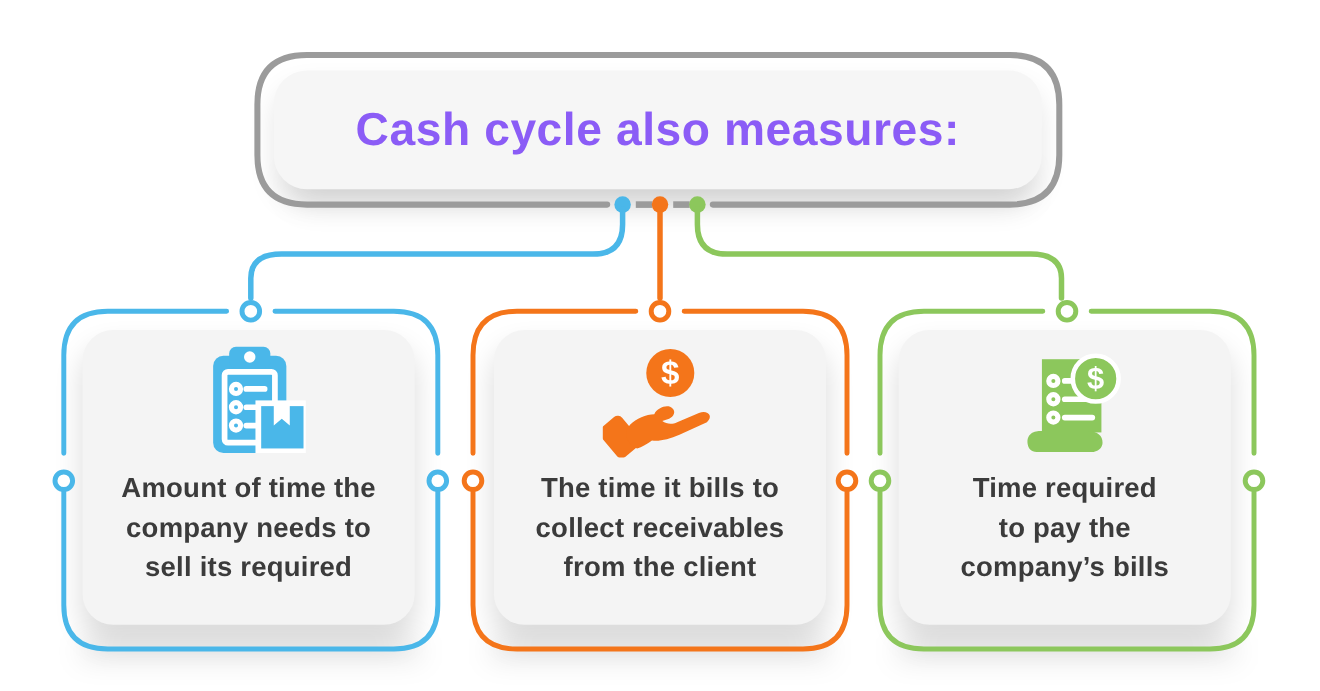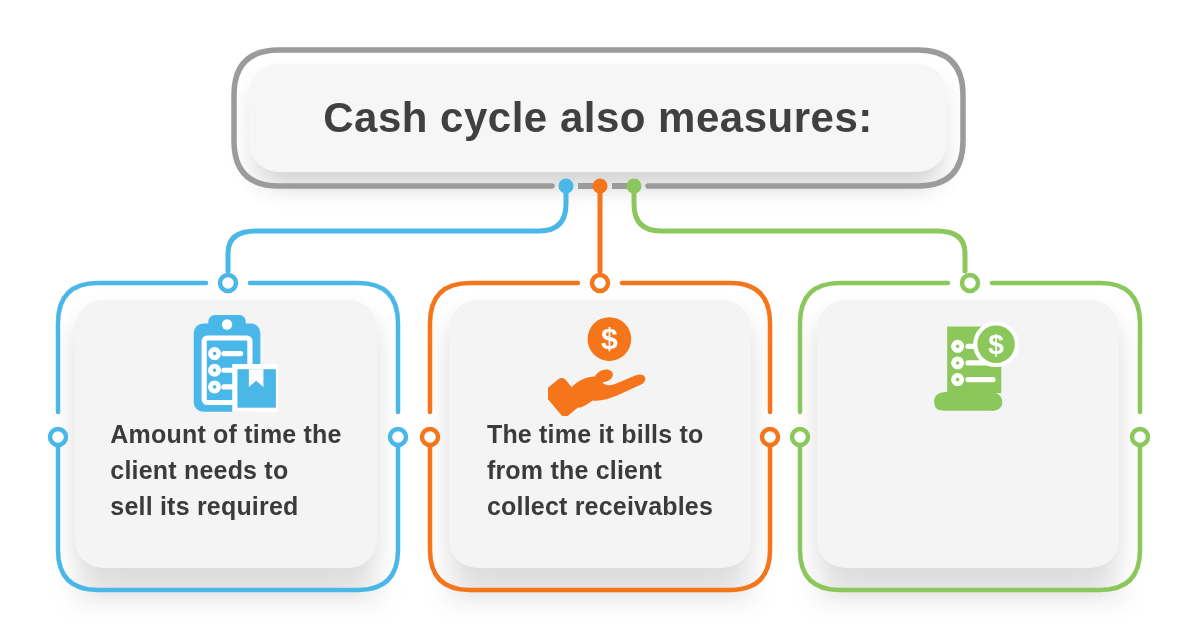--- a/index.html
+++ b/index.html
@@ -19,36 +19,36 @@
   #card-soft-2{left:814px;width:312px;}
 
   
   #title-panel{
     position:absolute;z-index:2;left:249px;top:64px;width:698px;height:108px;
     background:#f6f6f6;border-radius:30px;
     box-shadow:0 14px 24px rgba(0,0,0,0.10);
     display:flex;align-items:center;justify-content:center;
   }
   #title-panel h1{
-    margin:0;font-size:42px;line-height:1;font-weight:bold;color:#404040;letter-spacing:.5px;
+    margin:0;font-size:42px;line-height:1;font-weight:bold;color:#8b5cf6;letter-spacing:.5px;
   }
 
   
   .card-panel{
     position:absolute;z-index:2;top:300px;width:302px;height:268px;
     background:#f4f4f4;border-radius:28px;
     box-shadow:0 16px 26px rgba(0,0,0,0.14);
     display:flex;flex-direction:column;align-items:center;
   }
   #card-panel-0{left:75px;}
   #card-panel-1{left:449px;}
   #card-panel-2{left:817px;}
   .card-icon{width:104px;height:104px;margin-top:12px;flex:none;}
   .card-text{
-    text-align:left;font-weight:bold;color:#3b3b3b;
+    margin-top:10px;text-align:center;font-weight:bold;color:#3b3b3b;
     font-size:25px;line-height:36px;letter-spacing:.2px;
   }
   .card-text span{display:block;}
 </style>
 </head>
 <body>
 
 <div class="soft-shadow" id="title-shadow"></div>
 <div class="soft-shadow card-soft" id="card-soft-0"></div>
 <div class="soft-shadow card-soft" id="card-soft-1"></div>
@@ -73,21 +73,21 @@
         <circle cx="39" cy="72" r="4" stroke-width="4.5"></circle>
         <line x1="48" y1="72" x2="64" y2="72" stroke-width="5" stroke-linecap="round"></line>
       </g>
       <rect x="56" y="50" width="46" height="46" fill="#fff"></rect>
       <rect x="61" y="55" width="37" height="37"></rect>
       <path d="M72,55 h14 v17 l-7,-6 l-7,6 z" fill="#fff"></path>
     </g>
   </svg>
   <div class="card-text">
     <span>Amount of time the</span>
-    <span>client needs to</span>
+    <span>company needs to</span>
     <span>sell its required</span>
   </div>
 </div>
 
 <div class="card-panel" id="card-panel-1">
   <svg class="card-icon" viewBox="0 0 100 100">
     <circle cx="59" cy="26" r="21" fill="#F4751A"></circle>
     <text x="59" y="36" font-size="29" font-weight="bold" fill="#fff" text-anchor="middle">$</text>
     <g fill="#F4751A">
       <rect x="2" y="66" width="25" height="33" rx="5" transform="rotate(-40 14 82)"></rect>
@@ -100,42 +100,47 @@
                C56,71 61,71 65,69
                L84,61
                C92,58 97,64 91,69
                L67,80
                C58,84 49,86 43,85
                C39,88 34,91 30,92 Z"></path>
     </g>
   </svg>
   <div class="card-text">
     <span>The time it bills to</span>
+    <span>collect receivables</span>
     <span>from the client</span>
-    <span>collect receivables</span>
   </div>
 </div>
 
 <div class="card-panel" id="card-panel-2">
   <svg class="card-icon" viewBox="0 0 100 100">
     <g fill="#8CC75C">
       <rect x="30" y="14" width="52" height="64"></rect>
       <path d="M18,90 C15,79 24,76 31,77 L70,77 C79,77 83,81 83,87 C83,92 78,96 71,95 L30,95 C23,95 20,95 18,90 Z"></path>
     </g>
     <g stroke="#fff" fill="none">
       <circle cx="40" cy="33" r="4" stroke-width="4.5"></circle>
       <line x1="50" y1="33" x2="62" y2="33" stroke-width="5" stroke-linecap="round"></line>
       <circle cx="40" cy="49" r="4" stroke-width="4.5"></circle>
       <line x1="50" y1="49" x2="74" y2="49" stroke-width="5" stroke-linecap="round"></line>
       <circle cx="40" cy="65" r="4" stroke-width="4.5"></circle>
       <line x1="50" y1="65" x2="74" y2="65" stroke-width="5" stroke-linecap="round"></line>
     </g>
     <circle cx="77" cy="31" r="20" fill="#8CC75C" stroke="#fff" stroke-width="4"></circle>
     <text x="77" y="40" font-size="27" font-weight="bold" fill="#fff" text-anchor="middle">$</text>
   </svg>
+  <div class="card-text">
+    <span>Time required</span>
+    <span>to pay the</span>
+    <span>company’s bills</span>
+  </div>
 </div>
 
 <svg class="layer" id="line-layer" viewBox="0 0 1200 628">
 
   <path d="M648,186 H918 Q963,186 963,141 V95 Q963,50 918,50 H279 Q234,50 234,95 V141 Q234,186 279,186 H552" fill="none" stroke="#9B9B9B" stroke-width="5.5" stroke-linecap="round"></path>
   <g stroke="#9B9B9B" stroke-width="6">
     <line x1="578" y1="186" x2="593" y2="186"></line>
     <line x1="612" y1="186" x2="627" y2="186"></line>
   </g>
 

